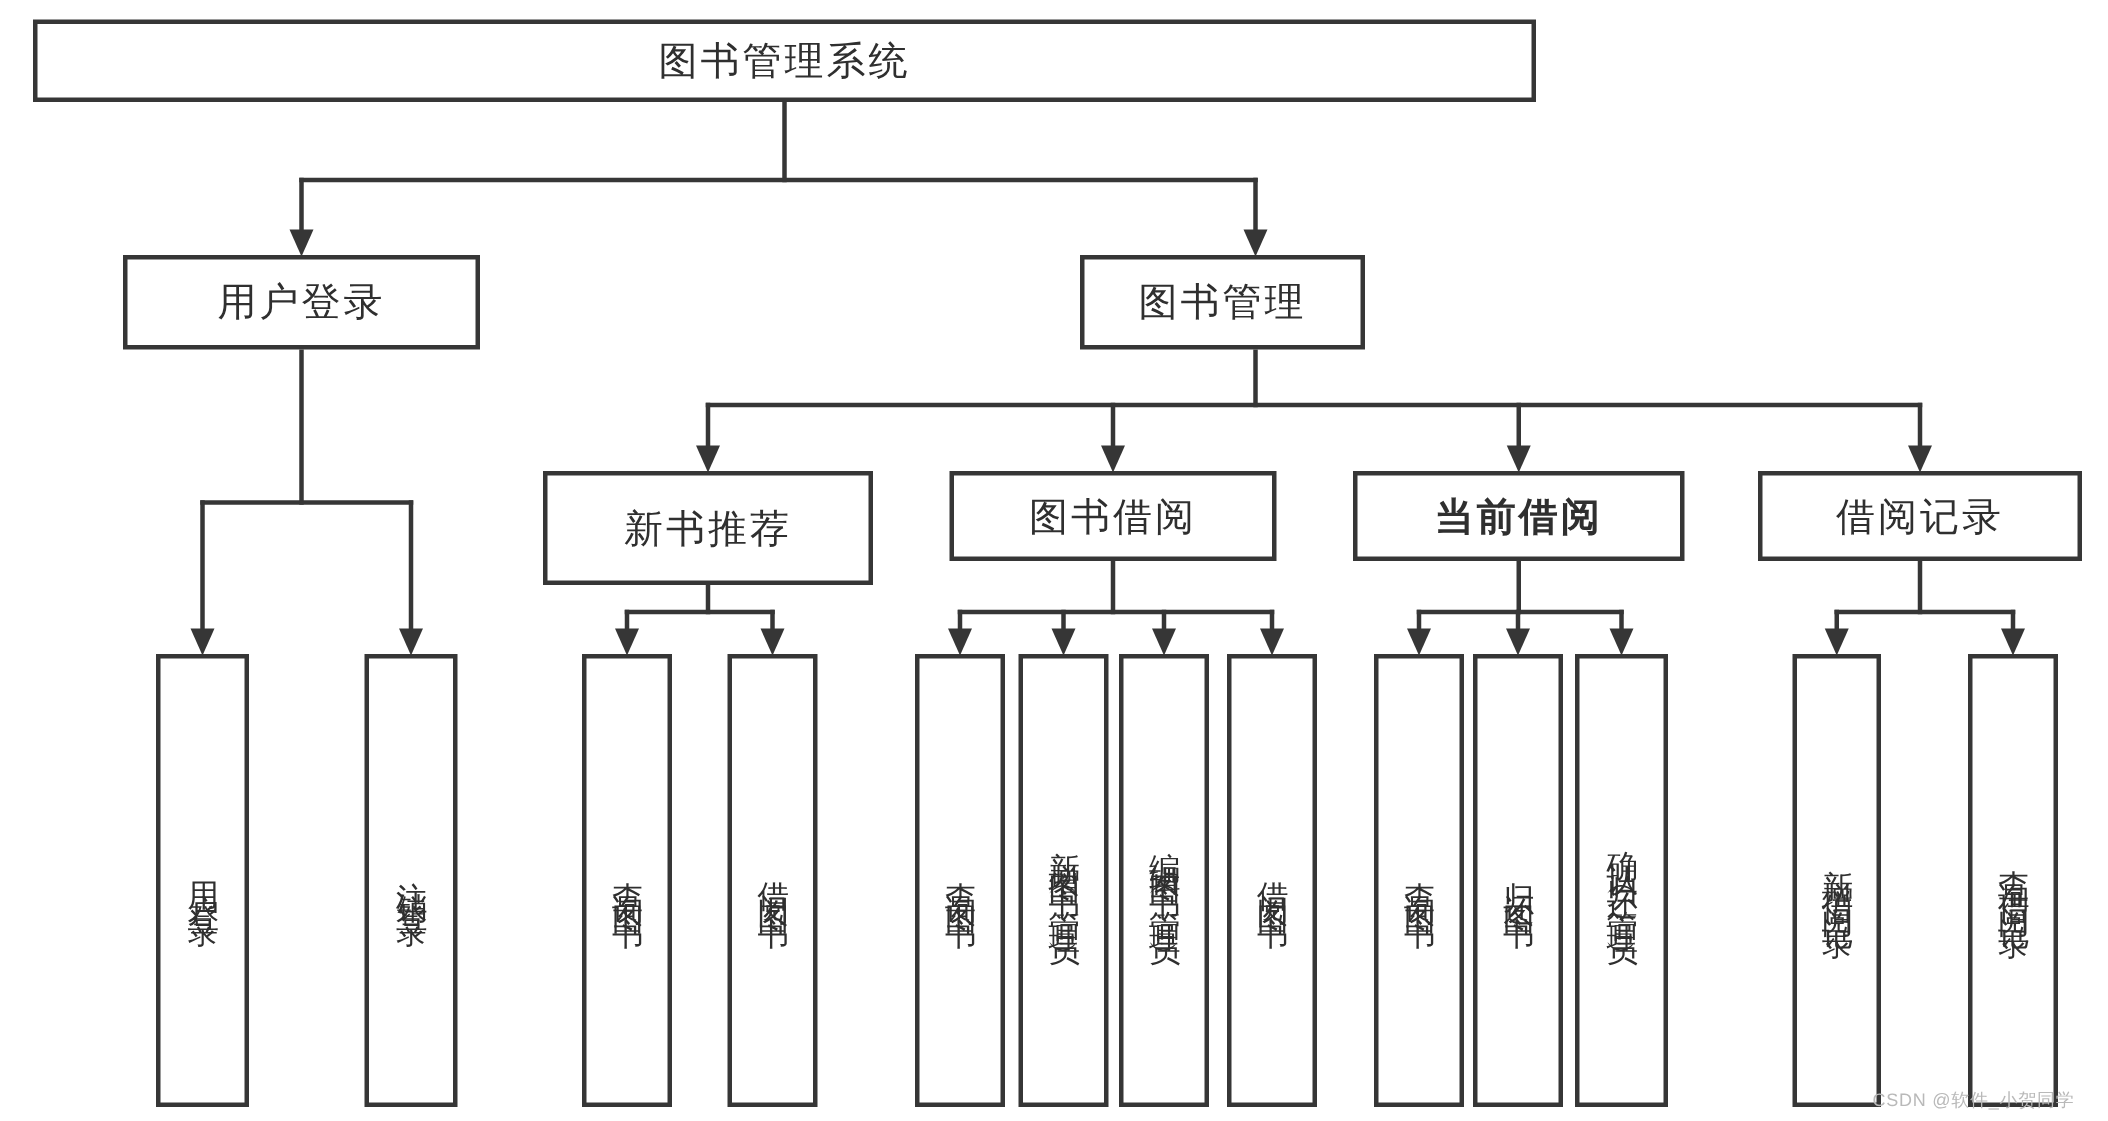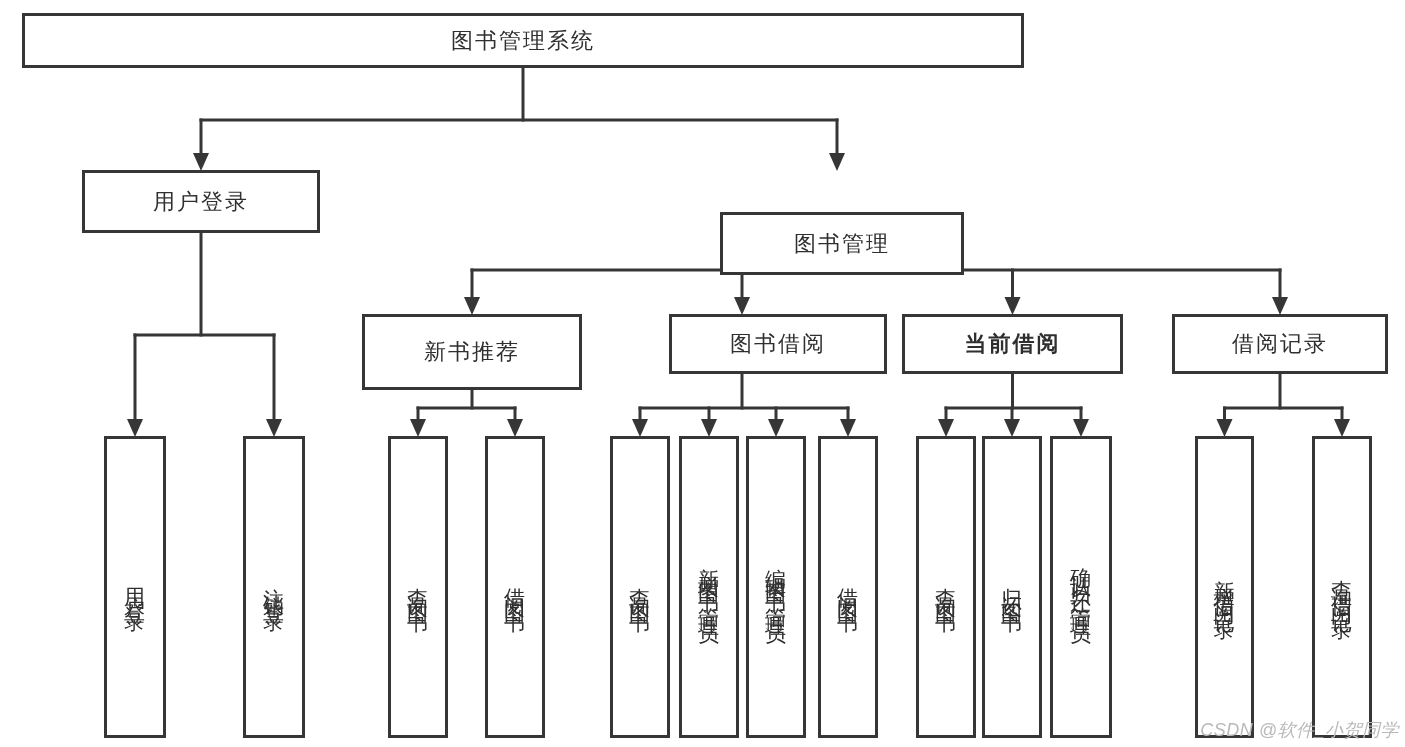--- a/index.html
+++ b/index.html
@@ -11,28 +11,28 @@
     position:relative;width:1405px;height:747px;background:var(--bg);
     font-family:"Liberation Sans","DejaVu Sans",sans-serif;
     overflow:hidden;
   }
   #connectors{position:absolute;left:0;top:0;z-index:1;}
   .node{
     position:absolute;background:#fff;border:3px solid var(--box-border);
     box-sizing:border-box;display:flex;align-items:center;justify-content:center;
     color:var(--text);z-index:2;
   }
-  .node.h{font-size:22px;letter-spacing:2px;white-space:nowrap;text-align:center;}
+  .node.h{font-size:26px;letter-spacing:2px;white-space:nowrap;text-align:center;}
   .node.v .lbl{
     writing-mode:vertical-rl;text-orientation:mixed;
     font-size:21px;letter-spacing:8px;line-height:1;
   }
   .watermark{
-    position:absolute;right:6px;bottom:5px;z-index:3;
-    color:var(--wm);font-size:18px;letter-spacing:.5px;white-space:nowrap;font-style:italic;
+    position:absolute;right:22px;bottom:5px;z-index:3;
+    color:var(--wm);font-size:12px;letter-spacing:.5px;white-space:nowrap;
   }
 </style>
 </head>
 <body>
 
 <div id="canvas">
   <svg id="connectors" width="1405" height="747" viewBox="0 0 1405 747">
       <line x1="523" y1="68" x2="523" y2="120" stroke="#363636" stroke-width="3" stroke-linecap="square"></line>
       <line x1="201" y1="120" x2="837" y2="120" stroke="#363636" stroke-width="3" stroke-linecap="square"></line>
       <line x1="201" y1="120" x2="201" y2="157" stroke="#363636" stroke-width="3" stroke-linecap="square"></line>
@@ -86,27 +86,27 @@
       <line x1="1342" y1="408" x2="1342" y2="423" stroke="#363636" stroke-width="3" stroke-linecap="square"></line>
       <path d="M 1334 419 L 1350 419 L 1342 437 Z" fill="#363636"></path>
     </svg>
 
   <div class="node h" style="left: 22px; top: 13px; width: 1002px; height: 55px;">
       <span class="lbl">图书管理系统</span>
     </div>
     <div class="node h" style="left: 82px; top: 170px; width: 238px; height: 63px;">
       <span class="lbl">用户登录</span>
     </div>
-    <div class="node h" style="left: 720px; top: 170px; width: 244px; height: 63px; margin-top: 42px;">
+    <div class="node h" style="left: 720px; top: 170px; width: 190px; height: 63px;">
       <span class="lbl">图书管理</span>
     </div>
     <div class="node h" style="left: 362px; top: 314px; width: 220px; height: 76px;">
       <span class="lbl">新书推荐</span>
     </div>
-    <div class="node h" style="left: 633px; top: 314px; width: 218px; height: 60px; margin-left: 36px;">
+    <div class="node h" style="left: 633px; top: 314px; width: 218px; height: 60px;">
       <span class="lbl">图书借阅</span>
     </div>
     <div class="node h" style="left: 902px; top: 314px; width: 221px; height: 60px; font-weight: bold;">
       <span class="lbl">当前借阅</span>
     </div>
     <div class="node h" style="left: 1172px; top: 314px; width: 216px; height: 60px;">
       <span class="lbl">借阅记录</span>
     </div>
     <div class="node v" style="left: 104px; top: 436px; width: 62px; height: 302px;">
       <span class="lbl">用户登录</span>

